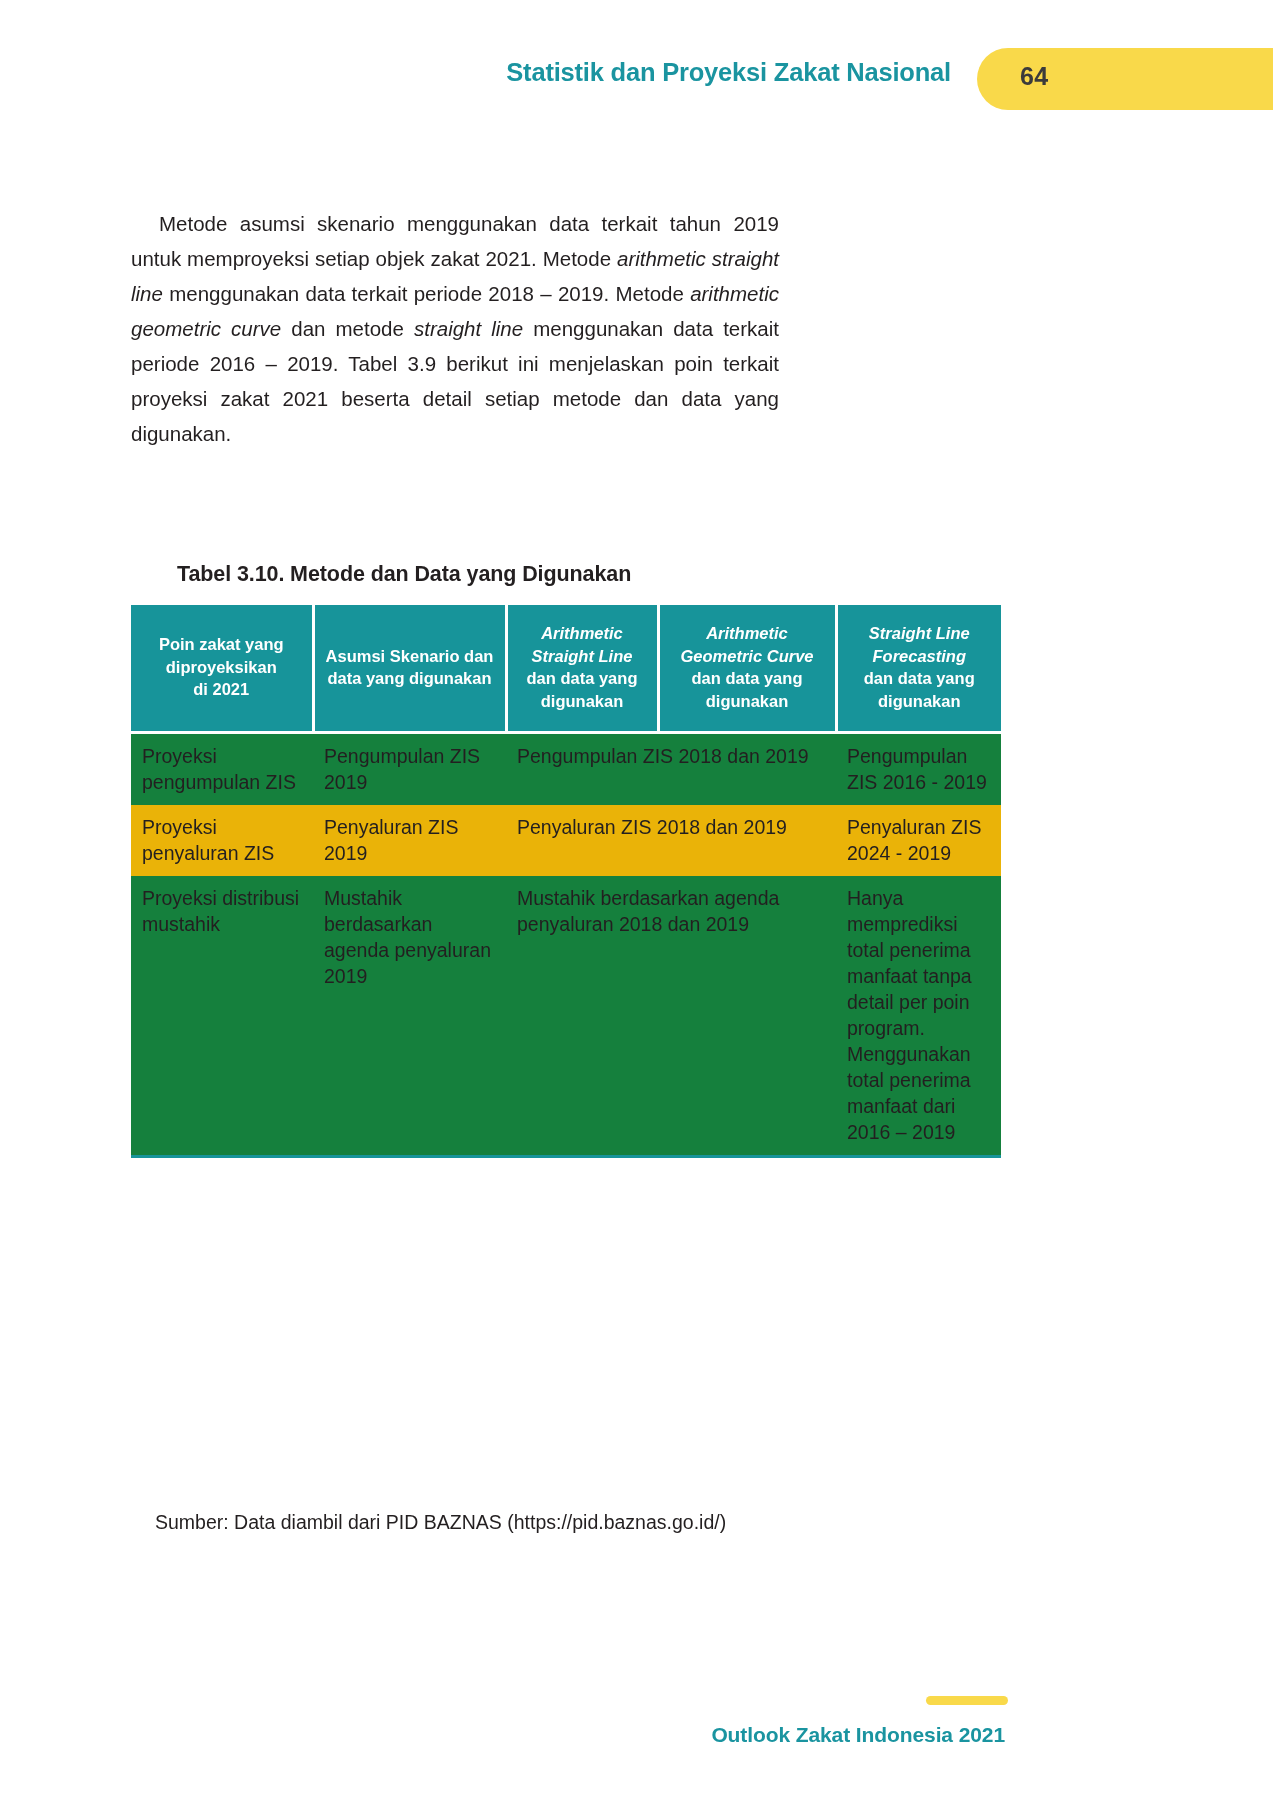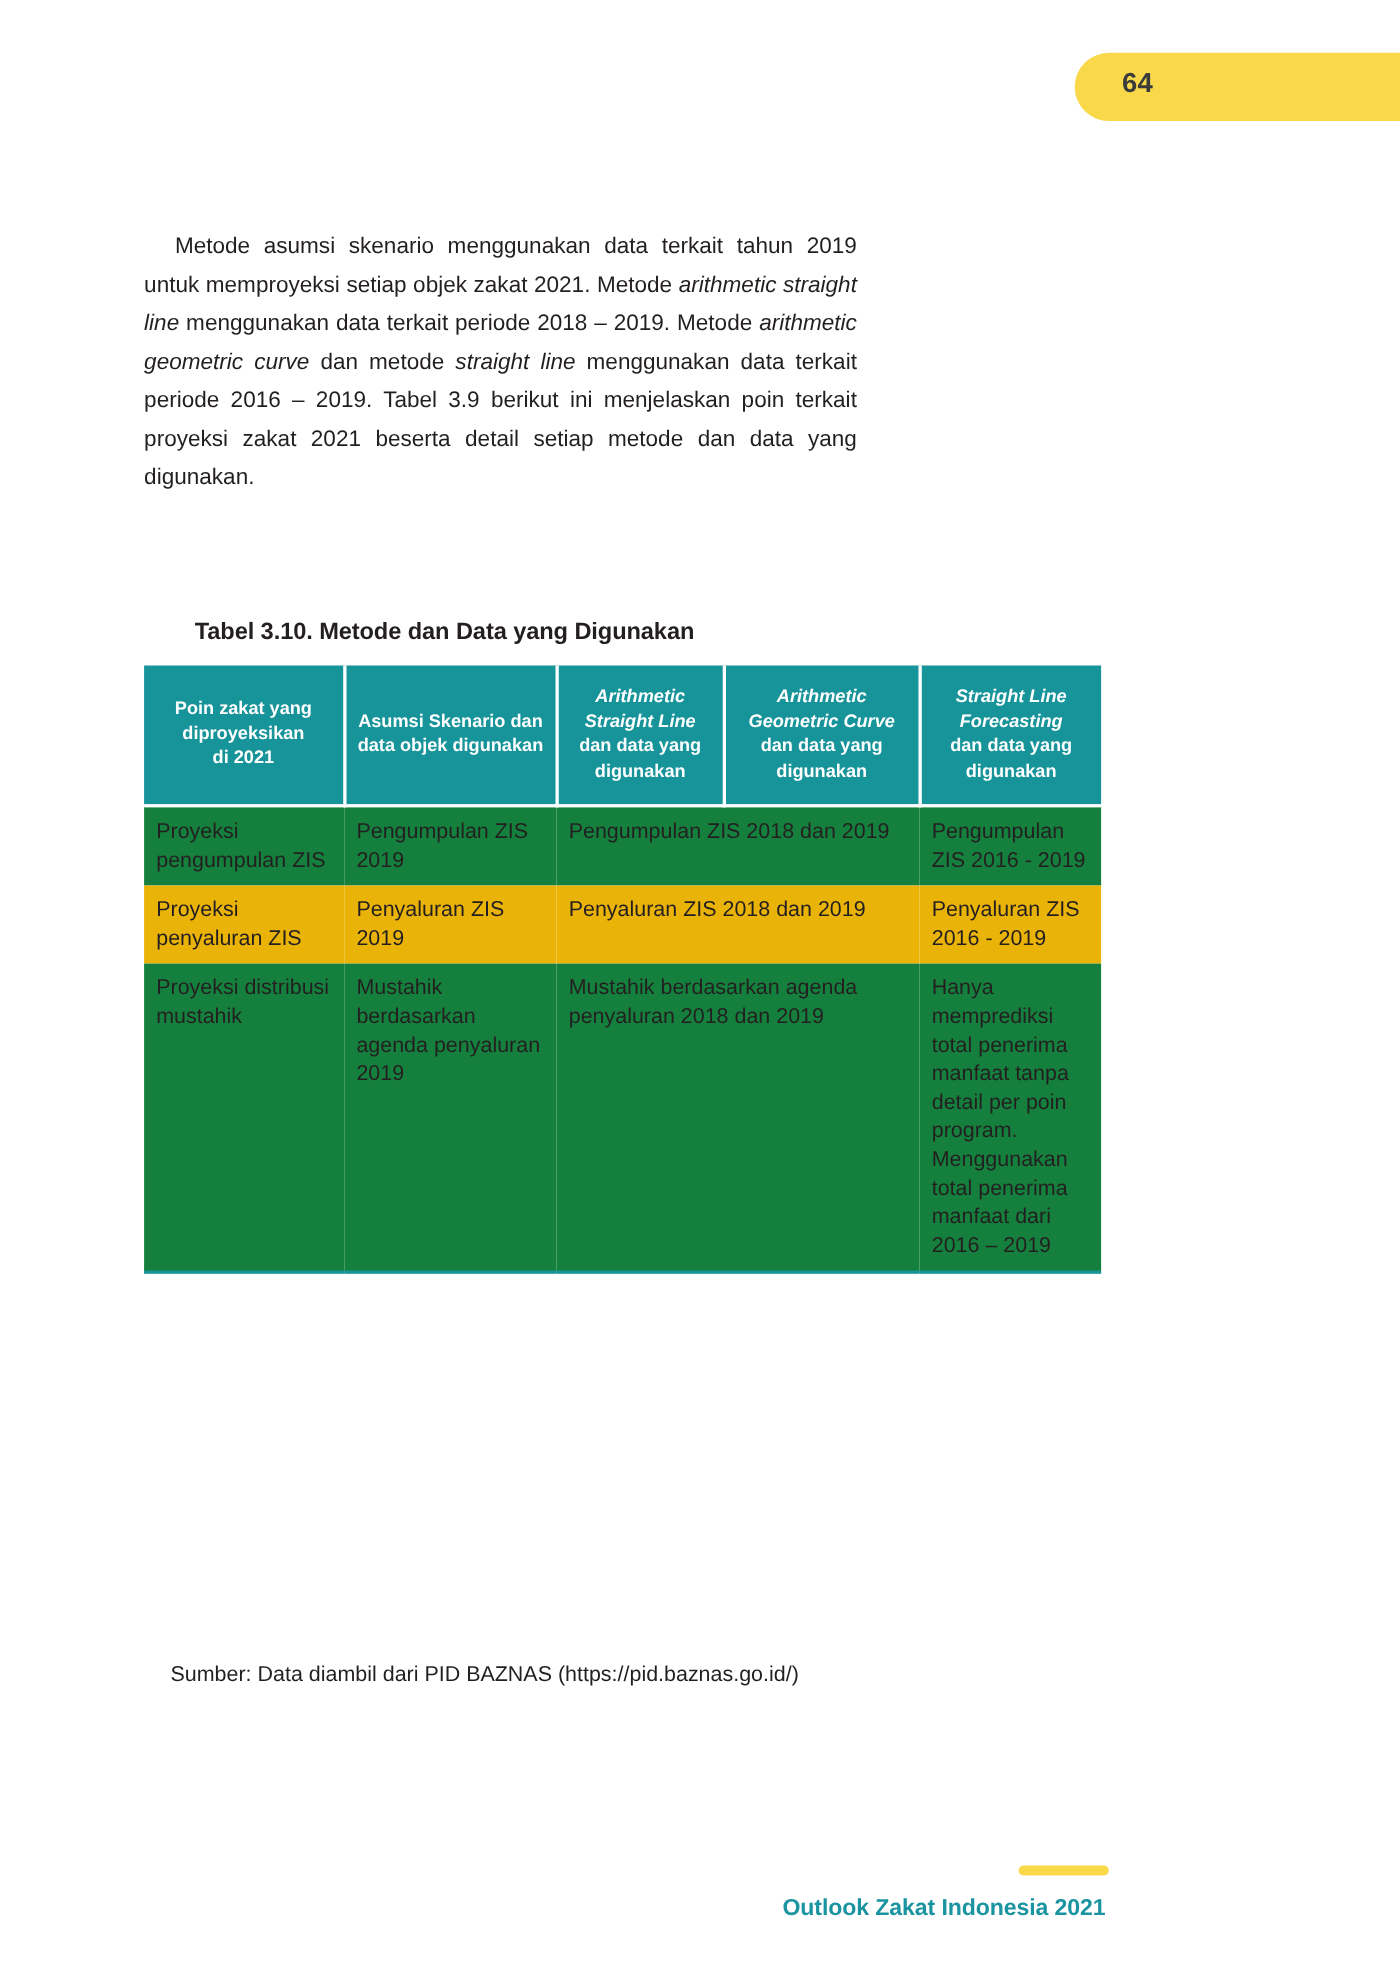--- a/index.html
+++ b/index.html
@@ -156,20 +156,21 @@
     margin-left: 36px;
   }
 </style>
 </head>
 <body>
 
 <div class="running-head">
   <div class="page-badge">
     <span class="page-badge-number">64</span>
   </div>
+  <div class="running-head-title">Statistik dan Proyeksi Zakat Nasional</div>
 </div>
 
 <div class="body-copy"><span class="indent"></span><span>Metode asumsi skenario menggunakan data terkait tahun 2019 untuk memproyeksi setiap objek zakat 2021. Metode </span><i>arithmetic straight line</i><span> menggunakan data terkait periode 2018 – 2019. Metode </span><i>arithmetic geometric curve</i><span> dan metode </span><i>straight line</i><span> menggunakan data terkait periode 2016 – 2019. Tabel 3.9 berikut ini menjelaskan poin terkait proyeksi zakat 2021 beserta detail setiap metode dan data yang digunakan.</span></div>
 
 <div class="table-caption">Tabel 3.10. Metode dan Data yang Digunakan</div>
 
 <div class="table-wrap">
   <table class="metode">
     <colgroup>
       <col class="c1">
@@ -180,21 +181,21 @@
     </colgroup>
     <thead>
       <tr>
         <th>
           <span>Poin zakat yang</span><br>
           <span>diproyeksikan</span><br>
           <span>di 2021</span>
         </th>
         <th>
           <span>Asumsi Skenario dan</span><br>
-          <span>data objek digunakan</span>
+          <span>data yang digunakan</span>
         </th>
         <th>
           <span class="em">Arithmetic</span><br>
           <span class="em">Straight Line</span><br>
           <span>dan data yang</span><br>
           <span>digunakan</span>
         </th>
         <th>
           <span class="em">Arithmetic</span><br>
           <span class="em">Geometric Curve</span><br>
@@ -213,21 +214,21 @@
       <tr>
         <td>Proyeksi pengumpulan ZIS</td>
         <td>Pengumpulan ZIS 2019</td>
         <td colspan="2">Pengumpulan ZIS 2018 dan 2019</td>
         <td>Pengumpulan ZIS 2016 - 2019</td>
       </tr>
       <tr class="shade">
         <td>Proyeksi penyaluran ZIS</td>
         <td>Penyaluran ZIS 2019</td>
         <td colspan="2">Penyaluran ZIS 2018 dan 2019</td>
-        <td>Penyaluran ZIS 2016 - 2019</td>
+        <td>Penyaluran ZIS 2024 - 2019</td>
       </tr>
       <tr class="last-row">
         <td>Proyeksi distribusi mustahik</td>
         <td>Mustahik berdasarkan agenda penyaluran 2019</td>
         <td colspan="2">Mustahik berdasarkan agenda penyaluran 2018 dan 2019</td>
         <td>Hanya memprediksi total penerima manfaat tanpa detail per poin program. Menggunakan total penerima manfaat dari 2016 – 2019</td>
       </tr>
     </tbody>
   </table>
 </div>

